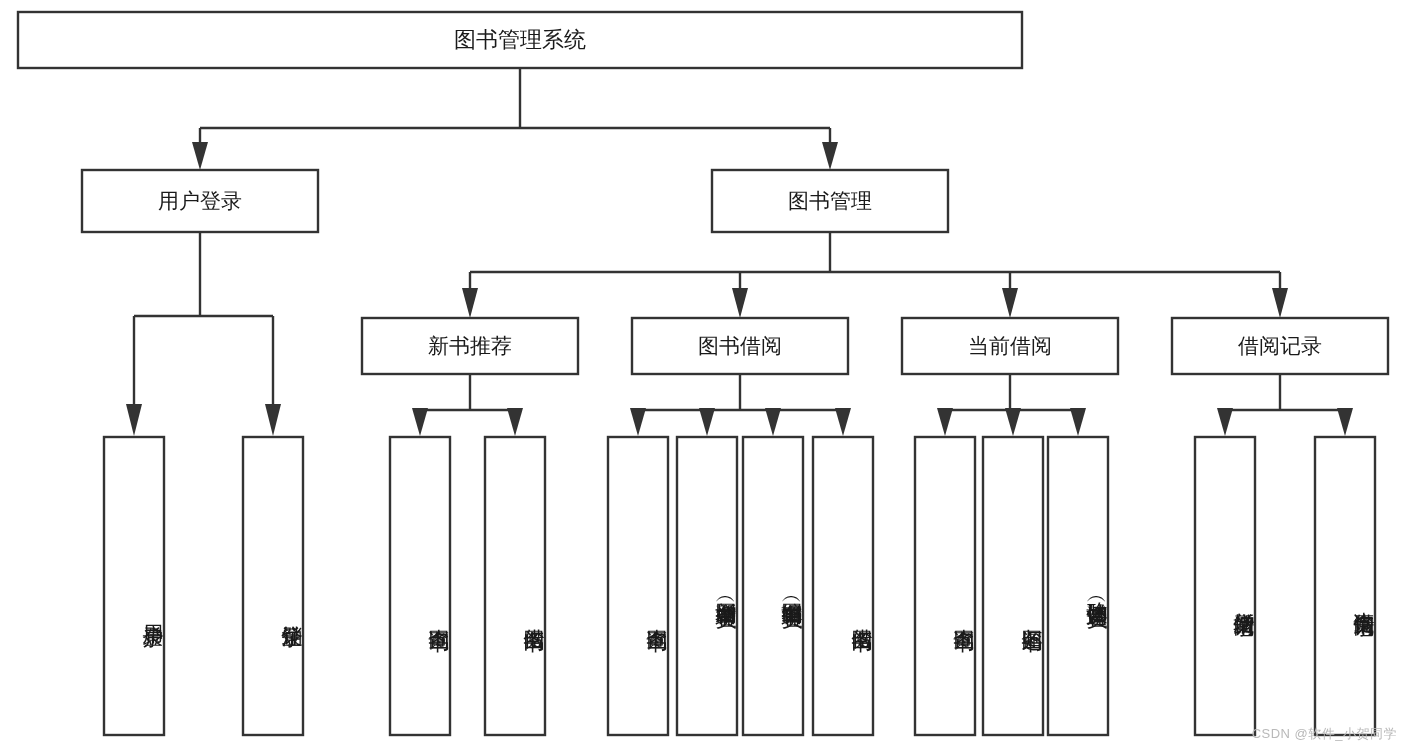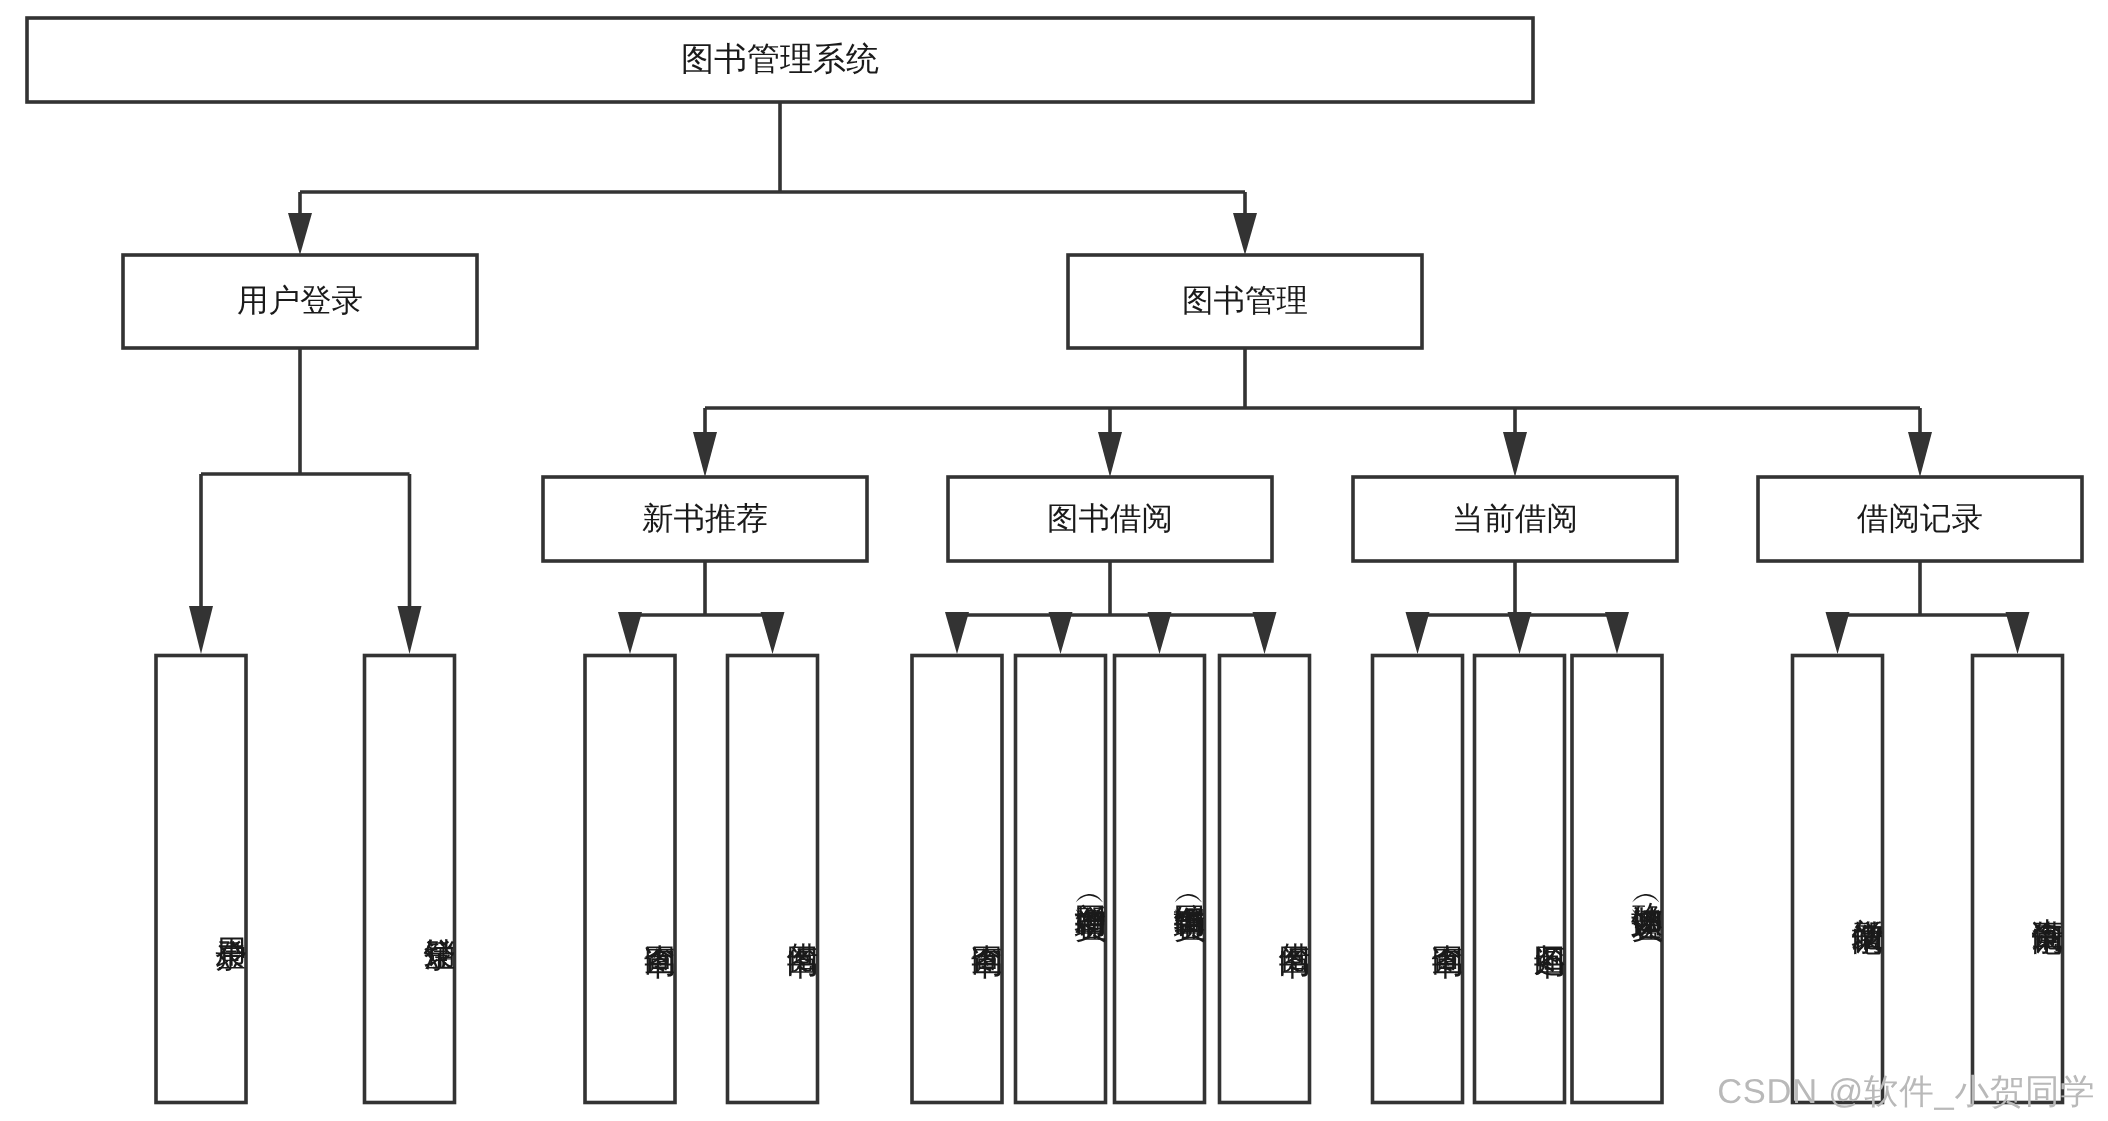--- a/index.html
+++ b/index.html
@@ -72,21 +72,21 @@
     display: flex;
     align-items: flex-start;
     justify-content: center;
     pointer-events: none;
   }
   .watermark {
     position: absolute;
     right: 8px;
     bottom: 4px;
     font-family: "Liberation Sans", "DejaVu Sans", sans-serif;
-    font-size: 23px;
+    font-size: 13px;
     color: #b9b9b9;
     letter-spacing: 0.5px;
     user-select: none;
   }
 </style>
 </head>
 <body>
 
 <div id="diagram-root">
 

